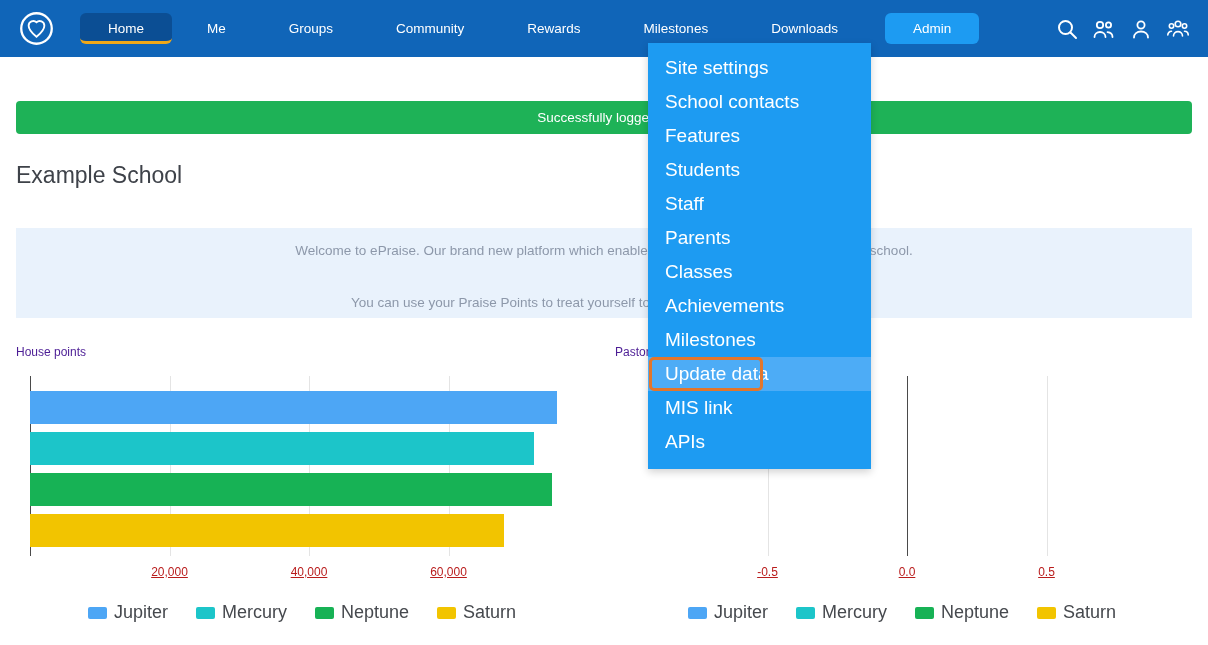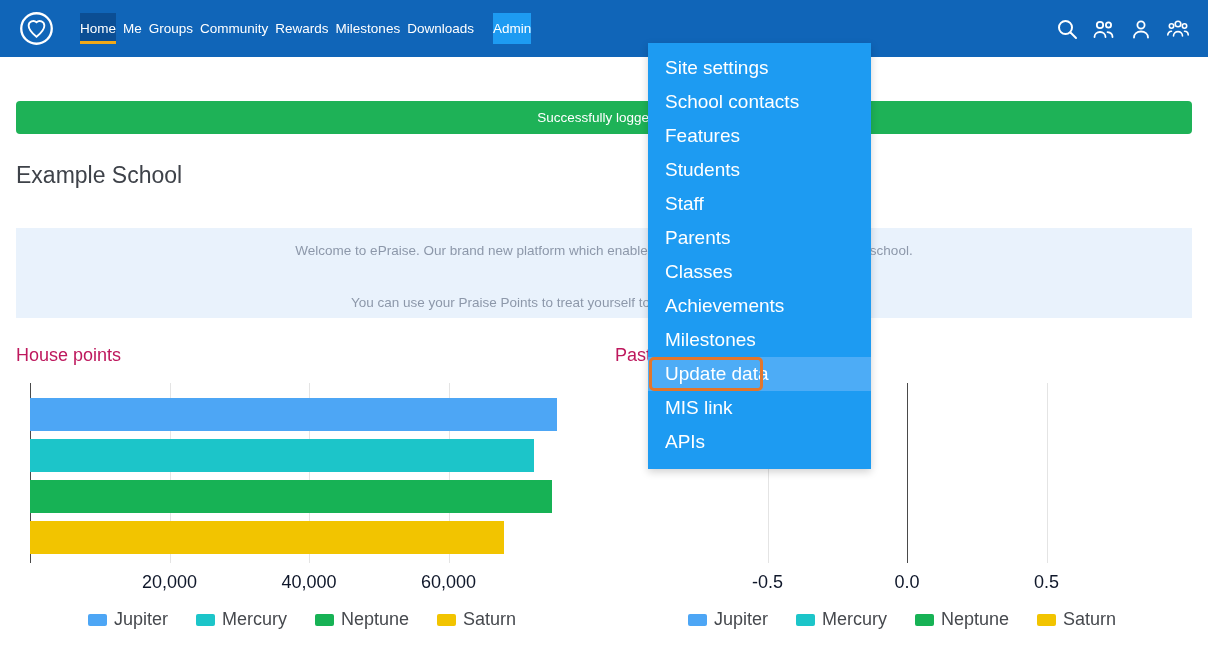--- a/index.html
+++ b/index.html
@@ -17,22 +17,22 @@
   .navbar {
     height: 57px;
     background: var(--c-navbar, #1065b8);
     display: flex;
     align-items: center;
     padding: 0 18px;
   }
   .logo { width: 37px; height: 37px; margin-right: 25px; flex: 0 0 auto; cursor: pointer; }
   .nav-items { display: flex; align-items: center; gap: 7px; }
   .nav-item {
-    color: #fff; font-size: 13.5px; padding: 8px 0;
-    border-radius: 0; cursor: pointer; white-space: nowrap;
+    color: #fff; font-size: 13.5px; padding: 8px 28px;
+    border-radius: 6px; cursor: pointer; white-space: nowrap;
   }
   .nav-item.home-active {
     background: var(--c-home_tab, #0b4e94);
     padding-bottom: 5px;
     border-bottom: 3px solid var(--c-home_underline, #f0a818);
   }
   .nav-item.menu-open { background: var(--c-dropdown, #1d9bf2); margin-left: 12px; }
   .nav-icons { margin-left: auto; display: flex; align-items: center; gap: 13px; }
   .icon-btn { width: 24px; height: 24px; cursor: pointer; display: block; }
 
@@ -75,30 +75,30 @@
     padding: 14px 0 7px; height: 90px;
   }
   .welcome p { margin: 0; line-height: 17px; }
   .welcome p + p { margin-top: 35px; }
 
   
   .charts { display: flex; margin: 27px 0 0 16px; gap: 24px; }
   .chart { position: relative; }
   .chart.left { width: 572px; }
   .chart.right { width: 580px; }
-  .c-title { font-size: 18px; font-weight: 400; color: #be185d; margin: 0 0 17px 0; }
+  .c-title { font-size: 12px; font-weight: 400; color: #4c1d95; margin: 0 0 17px 0; }
   .chart.right .c-title { margin-left: 3px; }
   .plot { position: relative; height: 180px; width: 100%; }
   .gridline { position: absolute; top: 0; bottom: 0; width: 1px; background: #e4e4e4; }
   .gridline.dark { background: #4a4a4a; }
   .bar { position: absolute; height: 33px; }
   .ticks { position: relative; height: 30px; }
   .tick {
     position: absolute; top: 9px; transform: translateX(-50%);
-    font-size: 18px; color: #0f172a; white-space: nowrap;
+    font-size: 12px; color: #b91c1c; white-space: nowrap; text-decoration: underline;
   }
   .legend { display: flex; justify-content: center; gap: 28px; margin-top: 16px; }
   .legend-item { display: flex; align-items: center; gap: 7px; font-size: 18px; color: #46494e; }
   .swatch { width: 19px; height: 12px; border-radius: 2px; display: inline-block; }
 </style>
 </head>
 <body style="--c-navbar: #1065b8; --c-home_tab: #0b4e94; --c-home_underline: #f0a818; --c-dropdown: #1d9bf2; --c-menu_highlight: #4dacf6; --c-highlight_border: #e2762c; --c-banner: #1eb257; --c-welcome_bg: #e9f2fc;">
 
 <header class="navbar">
   <div class="logo">

